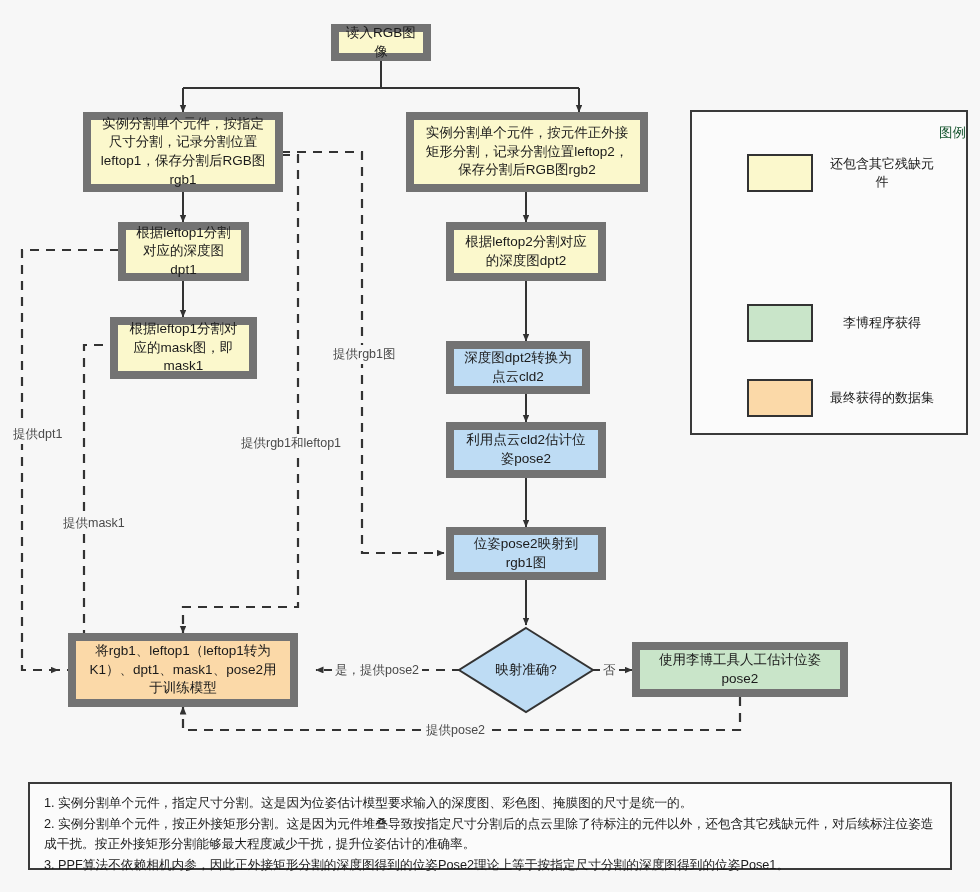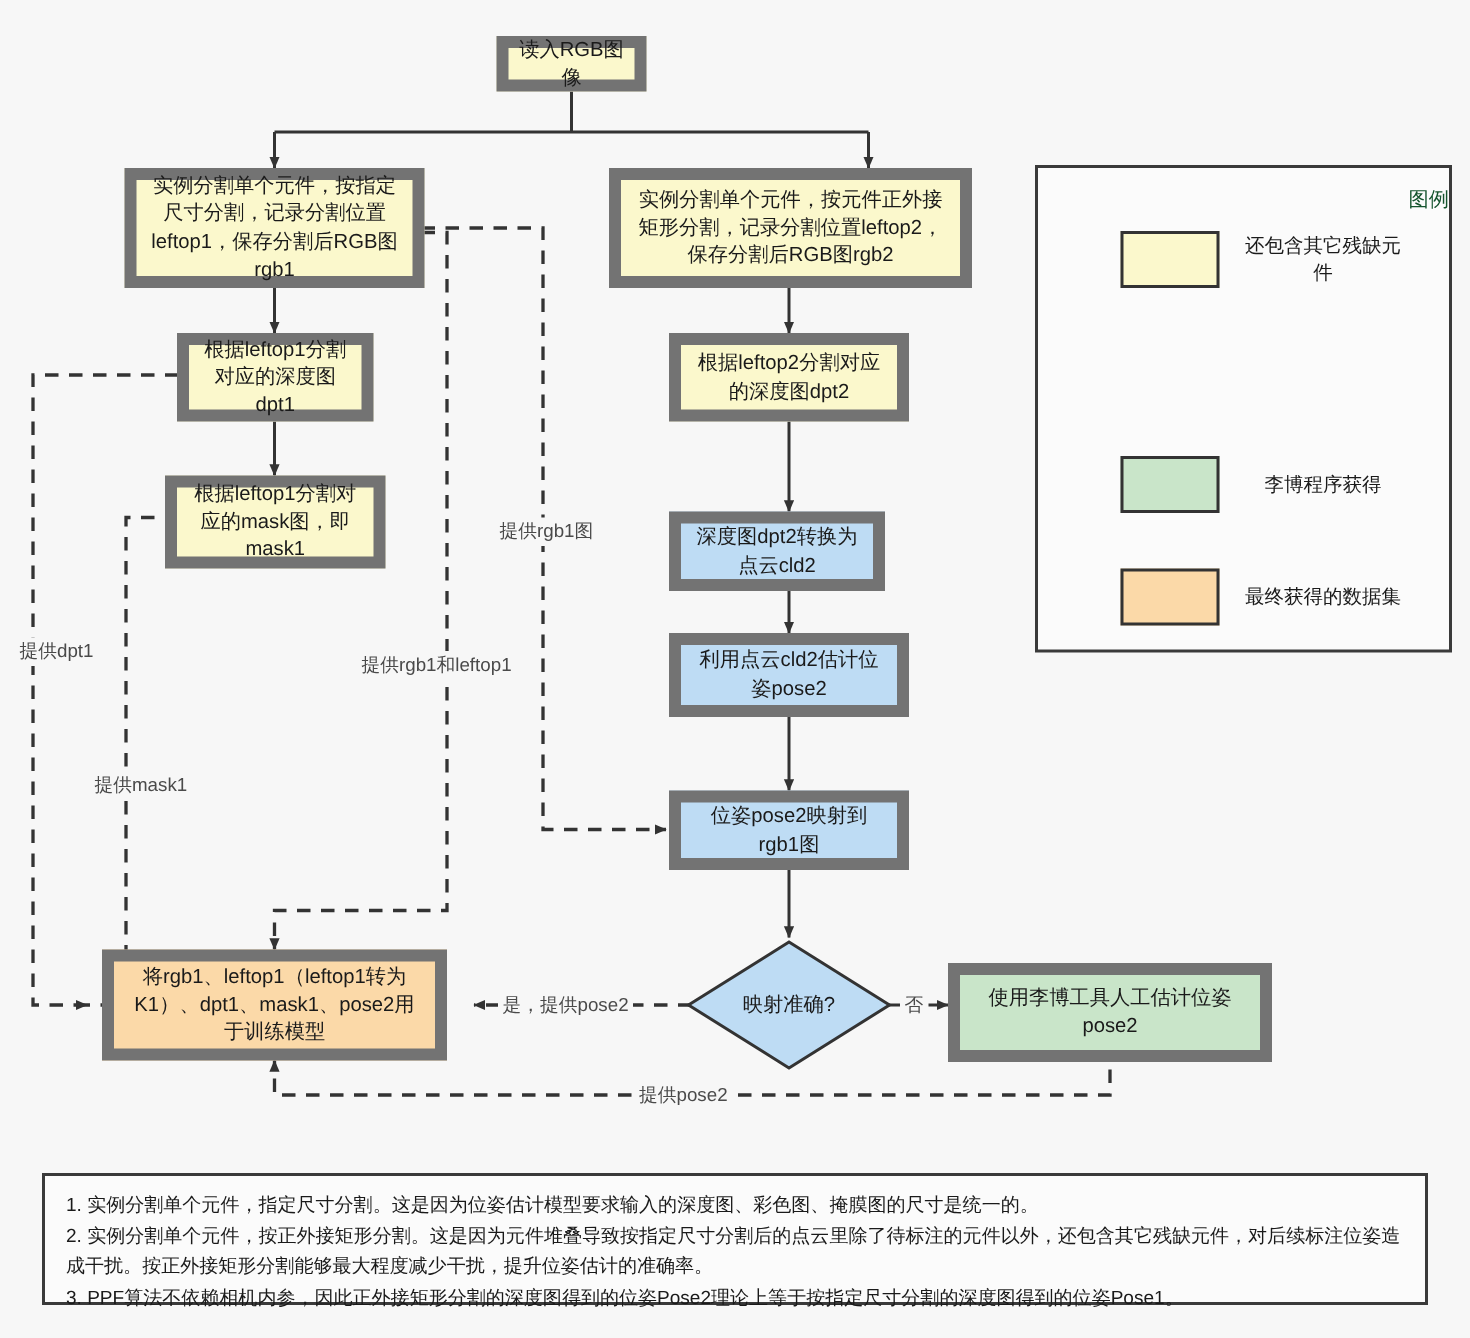--- a/index.html
+++ b/index.html
@@ -204,21 +204,21 @@
   <span>位姿pose2映射到rgb1图</span>
 </div>
 
 <div class="diamond-wrap" style="left:456px; top:625px; width:140px; height:90px;">
   <svg width="140" height="90" viewBox="0 0 140 90">
     <polygon points="70,3 137,45 70,87 3,45" fill="#bedcf4" stroke="#333333" stroke-width="2"></polygon>
   </svg>
   <div class="diamond-label">映射准确?</div>
 </div>
 
-<div class="node n-green" style="left:632px; top:642px; width:216px; height:66px;">
+<div class="node n-green" style="left:632px; top:642px; width:216px; height:55px;">
   <span>使用李博工具人工估计位姿pose2</span>
 </div>
 
 <div class="node n-orange" style="left:68px; top:633px; width:230px; height:74px;">
   <span>将rgb1、leftop1（leftop1转为K1）、dpt1、mask1、pose2用于训练模型</span>
 </div>
 
 <div class="edge-label" style="left:10px; top:425px;"><span>提供dpt1</span></div>
 
 <div class="edge-label" style="left:60px; top:514px;"><span>提供mask1</span></div>

